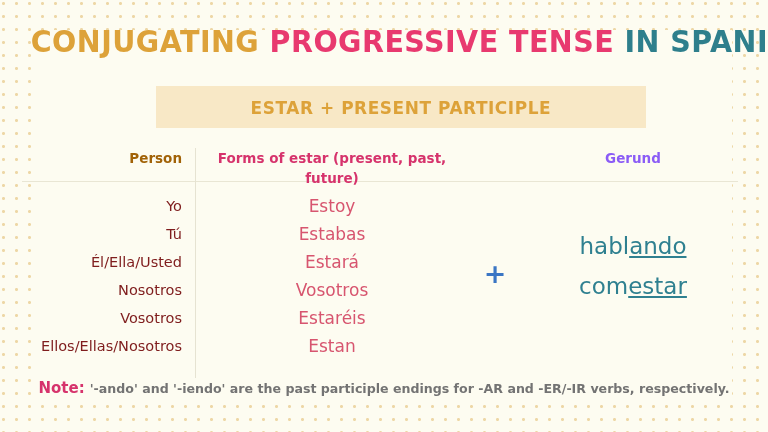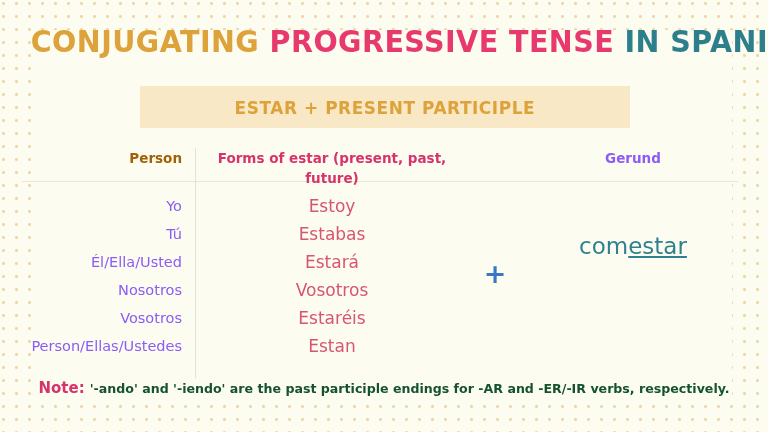--- a/index.html
+++ b/index.html
@@ -58,21 +58,21 @@
     transform: scaleX(0.92);
   }
   #title span { display: inline; }
   .t-gold { color: #dda239; }
   .t-pink { color: #e8396f; }
   .t-teal { color: #2e7f8c; }
 
   
   #banner {
     position: absolute;
-    left: 140px;
+    left: 156px;
     top: 86px;
     width: 490px;
     height: 42px;
     background: #f8e8c6;
     display: flex;
     align-items: center;
     justify-content: center;
   }
   #banner-text {
     color: #dda239;
@@ -136,21 +136,21 @@
     height: 28px;
     line-height: 28px;
     white-space: nowrap;
   }
   .person-list { margin: 0; padding: 0; }
   .forms-list  { margin: 0; padding: 0; }
 
   .person-list li {
     text-align: right;
     padding-right: 8px;
-    color: #8b5cf6;
+    color: #7f1d1d;
     font-size: 14.5px;
   }
   .forms-list li {
     text-align: center;
     color: #d7556f;
     font-size: 17px;
   }
 
   #plus {
     position: absolute;
@@ -192,21 +192,21 @@
     width: 768px;
     text-align: center;
     white-space: nowrap;
   }
   #note-label {
     color: #d6336c;
     font-size: 15px;
     font-weight: 700;
   }
   #note-text {
-    color: #14532d;
+    color: #737373;
     font-size: 12.6px;
     font-weight: 600;
   }
 </style>
 </head>
 <body>
 
 <div id="dot-frame"></div>
 <div id="dot-mask"></div>
 
@@ -226,41 +226,42 @@
     <div id="vrule"></div>
 
     <div class="col-person">
       <div class="hdr hdr-person">Person</div>
       <ul class="person-list">
         <li>Yo</li>
         <li>Tú</li>
         <li>Él/Ella/Usted</li>
         <li>Nosotros</li>
         <li>Vosotros</li>
-        <li>Person/Ellas/Ustedes</li>
+        <li>Ellos/Ellas/Nosotros</li>
       </ul>
     </div>
 
     <div class="col-forms">
       <div class="hdr hdr-forms">Forms of estar (present, past, future)</div>
       <ul class="forms-list">
         <li>Estoy</li>
         <li>Estabas</li>
         <li>Estará</li>
         <li>Vosotros</li>
         <li>Estaréis</li>
         <li>Estan</li>
       </ul>
     </div>
 
     <div id="plus">+</div>
 
     <div class="col-gerund">
       <div class="hdr hdr-gerund">Gerund</div>
       <ul class="gerund-list">
+        <li><span>habl</span><u>ando</u></li>
         <li><span>com</span><u>estar</u></li>
       </ul>
     </div>
 
   </div>
 
   <div id="note">
     <span id="note-label">Note:</span>
     <span id="note-text">'-ando' and '-iendo' are the past participle endings for -AR and -ER/-IR verbs, respectively.</span>
   </div>

